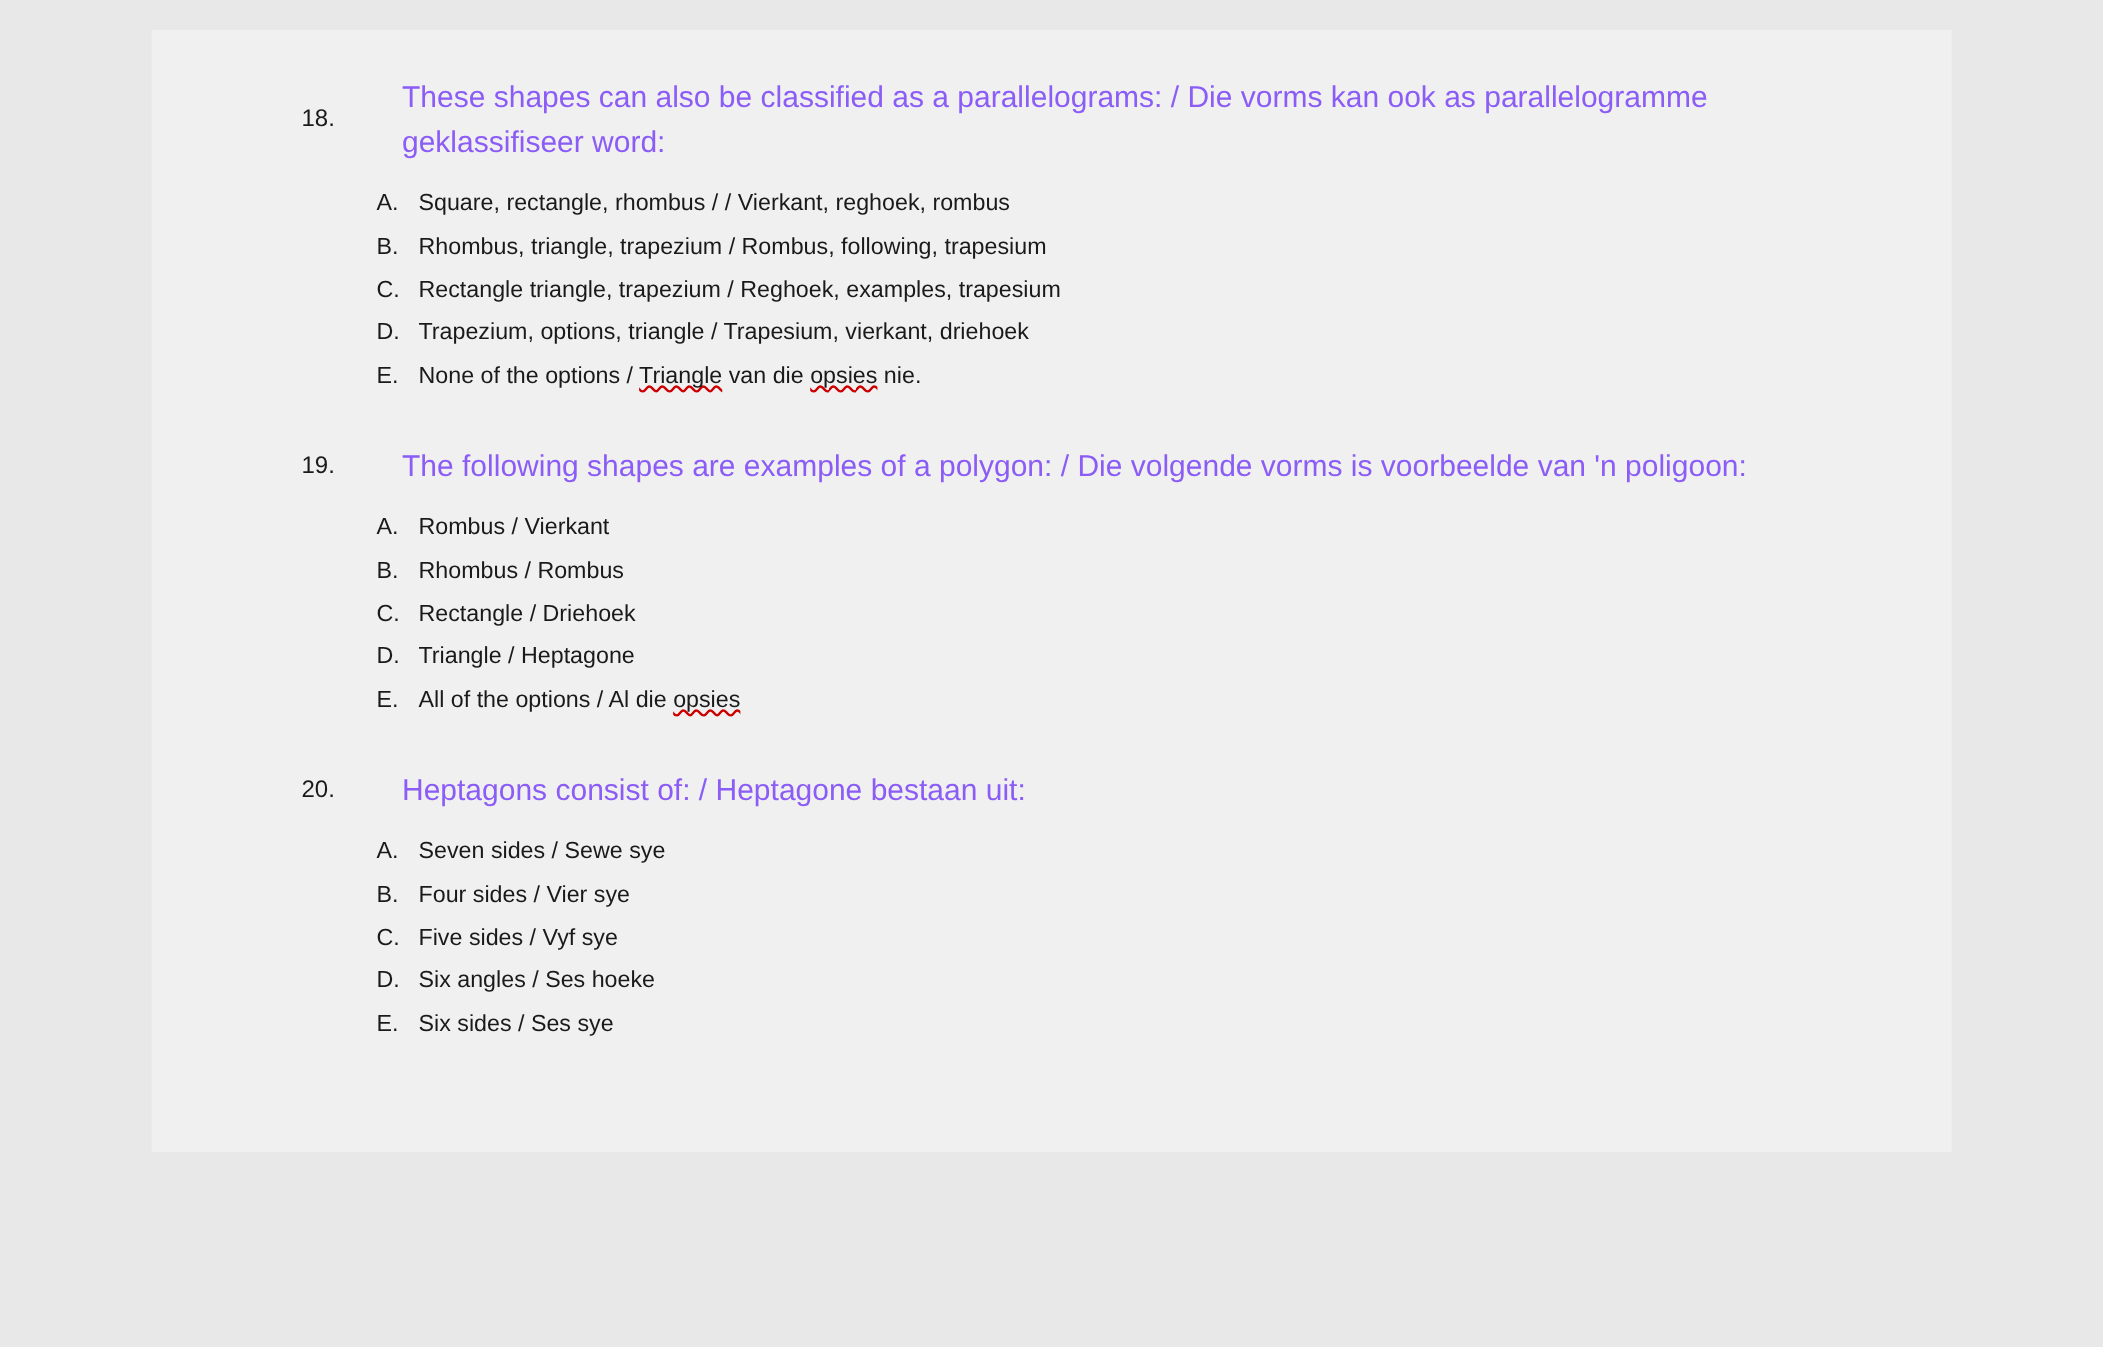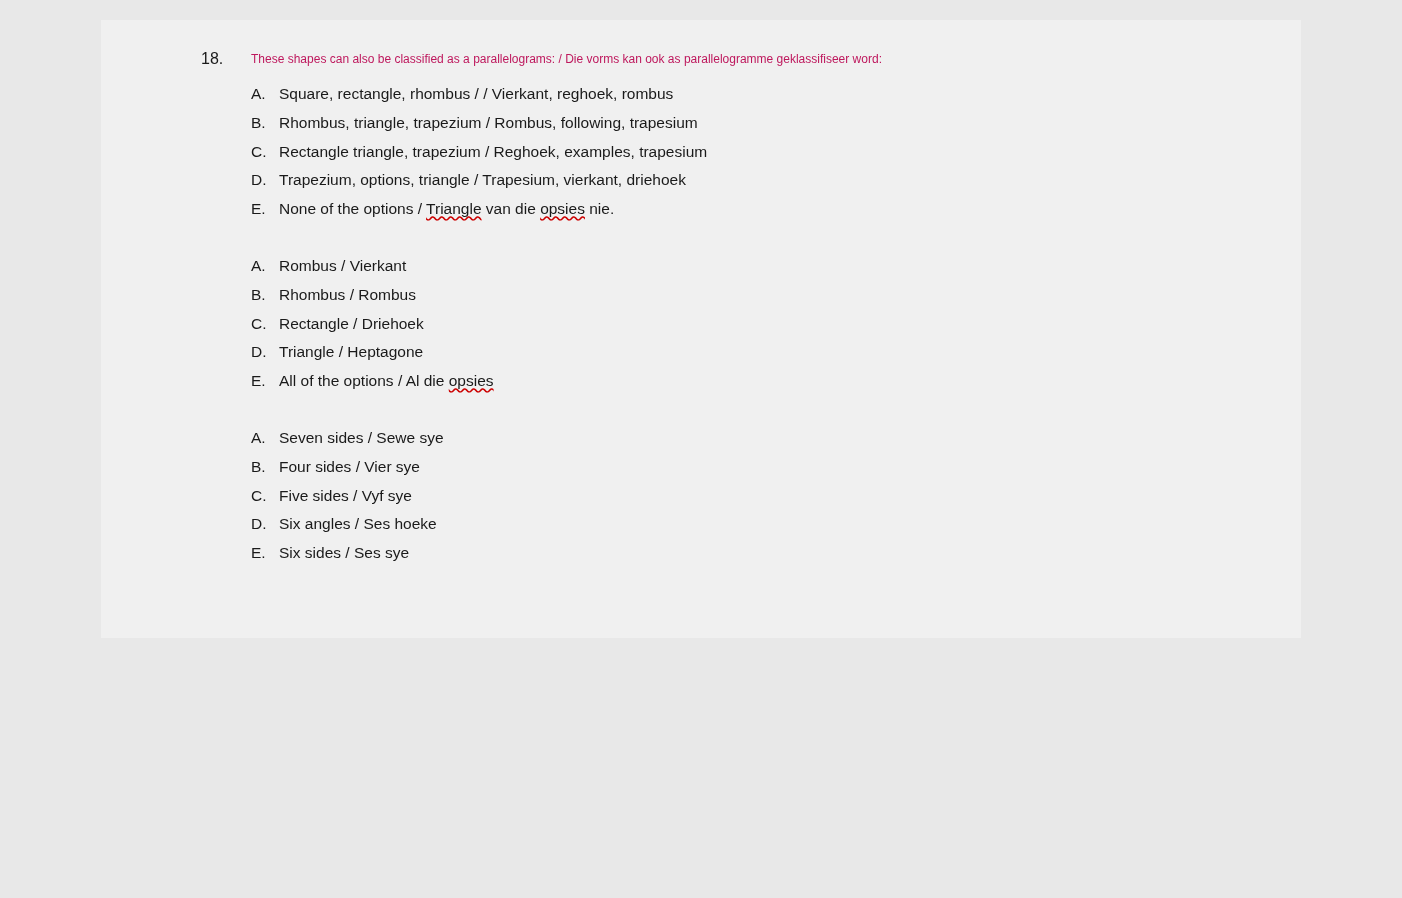--- a/index.html
+++ b/index.html
@@ -39,24 +39,25 @@
 
     .question-number {
       font-size: 16px;
       font-weight: normal;
       min-width: 50px;
       padding-top: 0;
       color: #1a1a1a;
     }
 
     .question-text {
-      font-size: 12px;
+      font-size: 20px;
       line-height: 1.5;
-      color: #be185d;
+      color: #8b5cf6;
       flex: 1;
+      margin-left: 17px;
     }
 
     .options-list {
       margin-left: 50px;
       list-style: none;
     }
 
     .option-item {
       display: flex;
       align-items: flex-start;
@@ -108,20 +109,24 @@
         <span class="option-text">Trapezium, options, triangle / Trapesium, vierkant, driehoek</span>
       </li>
       <li class="option-item">
         <span class="option-letter">E.</span>
         <span class="option-text">None of the options / <span class="underline-wavy">Triangle</span> van die <span class="underline-wavy">opsies</span> nie.</span>
       </li>
     </ul>
   </div>
 
   <div class="question-block">
+    <div class="question-row">
+      <span class="question-number">19.</span>
+      <span class="question-text">The following shapes are examples of a polygon: / Die volgende vorms is voorbeelde van 'n poligoon:</span>
+    </div>
     <ul class="options-list">
       <li class="option-item">
         <span class="option-letter">A.</span>
         <span class="option-text">Rombus / Vierkant</span>
       </li>
       <li class="option-item">
         <span class="option-letter">B.</span>
         <span class="option-text">Rhombus / Rombus</span>
       </li>
       <li class="option-item">
@@ -133,20 +138,24 @@
         <span class="option-text">Triangle / Heptagone</span>
       </li>
       <li class="option-item">
         <span class="option-letter">E.</span>
         <span class="option-text">All of the options / Al die <span class="underline-wavy">opsies</span></span>
       </li>
     </ul>
   </div>
 
   <div class="question-block">
+    <div class="question-row">
+      <span class="question-number">20.</span>
+      <span class="question-text">Heptagons consist of: / Heptagone bestaan uit:</span>
+    </div>
     <ul class="options-list">
       <li class="option-item">
         <span class="option-letter">A.</span>
         <span class="option-text">Seven sides / Sewe sye</span>
       </li>
       <li class="option-item">
         <span class="option-letter">B.</span>
         <span class="option-text">Four sides / Vier sye</span>
       </li>
       <li class="option-item">

